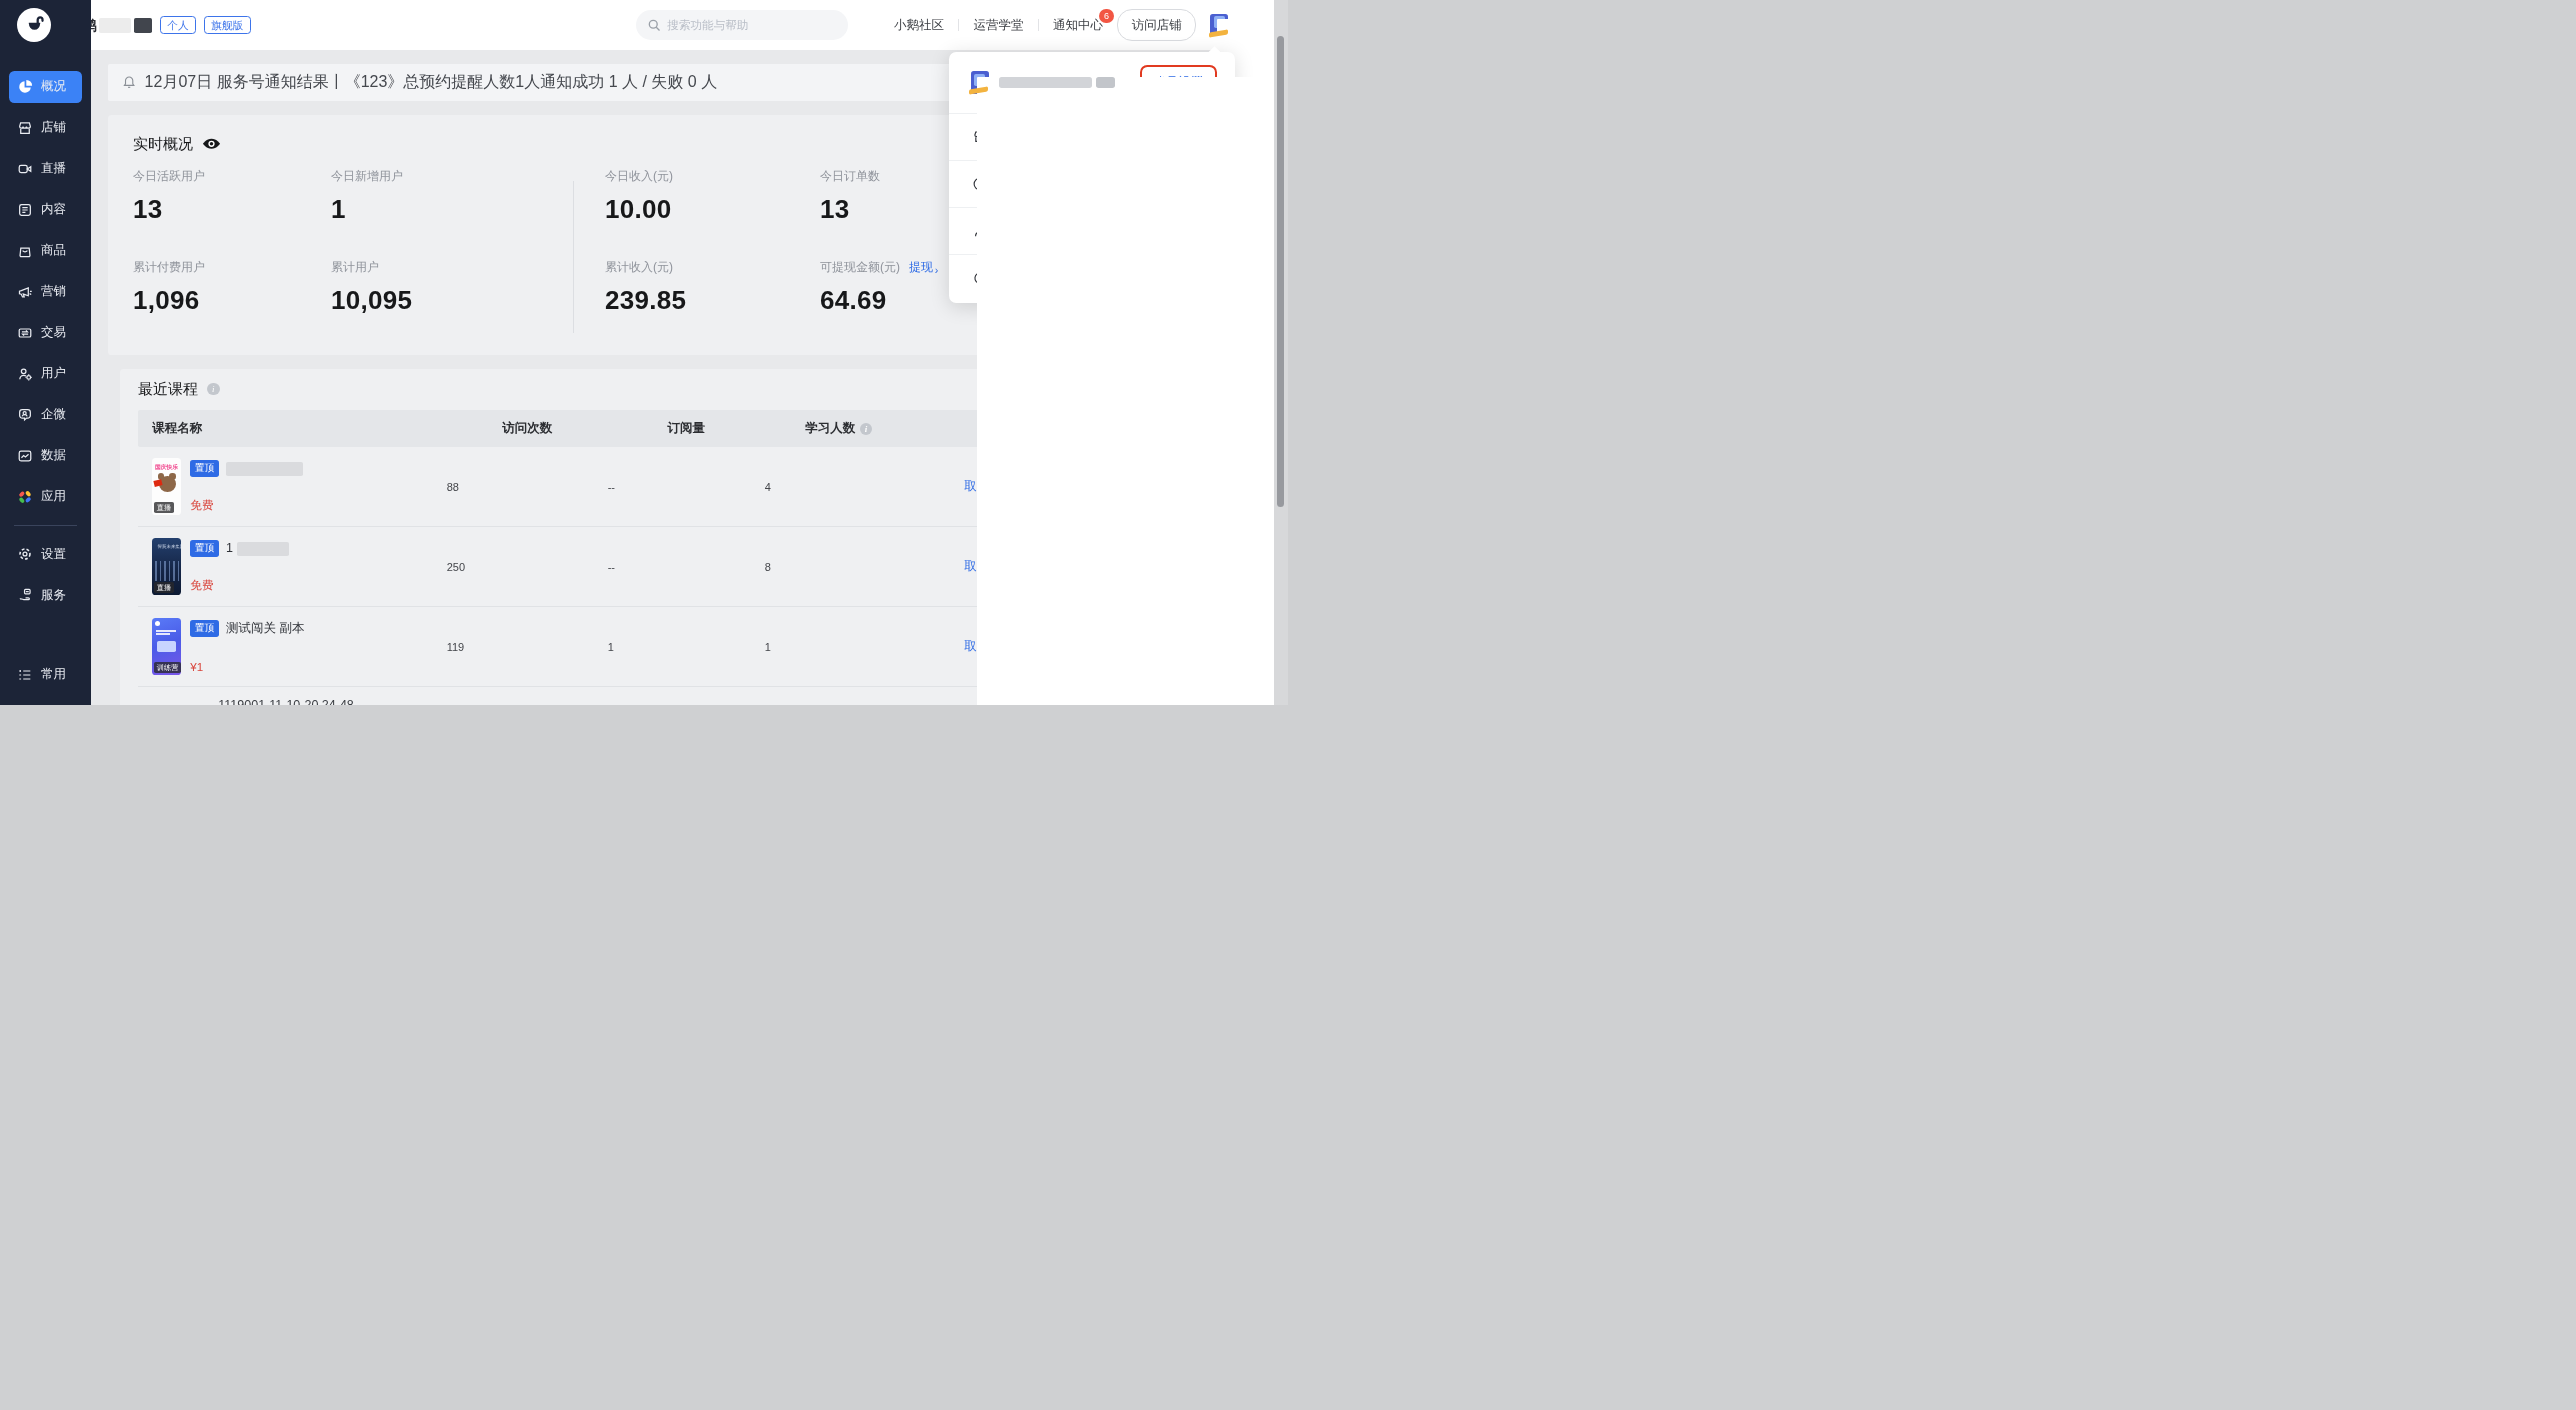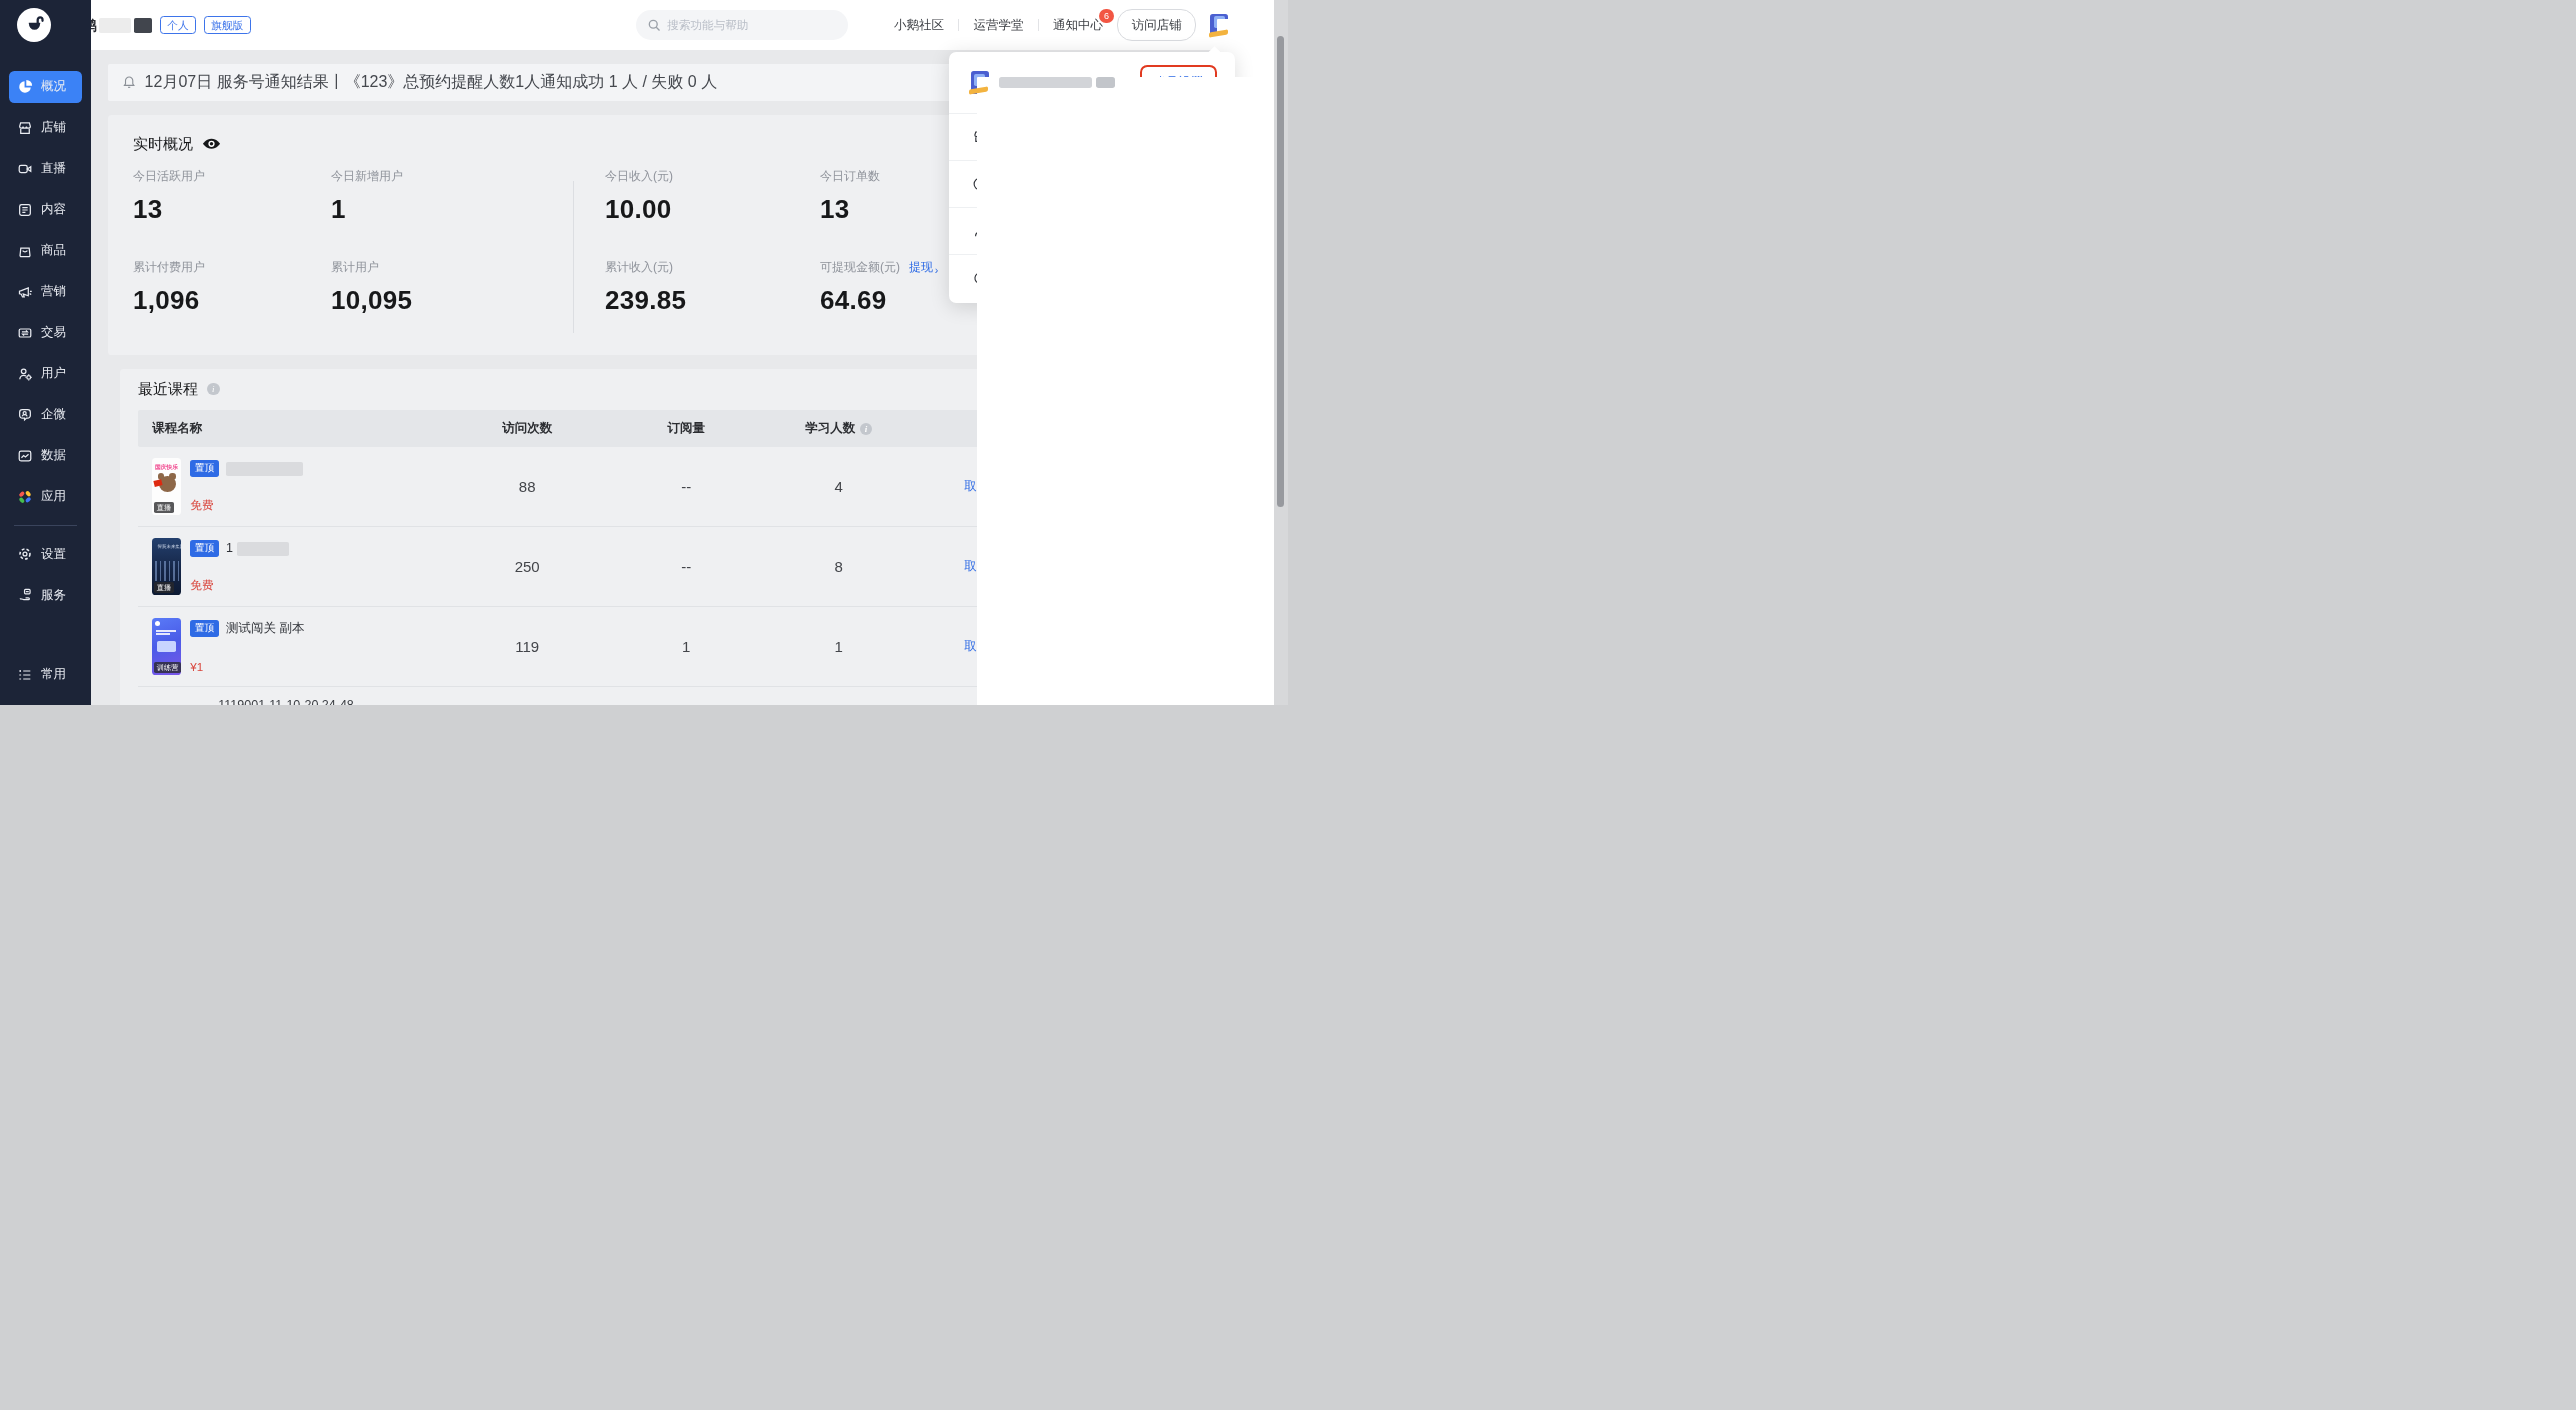--- a/index.html
+++ b/index.html
@@ -66,21 +66,21 @@
   .withdraw{color:#2e6be5;margin-left:9px;cursor:pointer;display:flex;align-items:flex-end;gap:1.8px}
   .withdraw .chev{font-size:10.7px}
 
   #card-courses{left:120px;top:369px;width:932px;height:394px;padding:10.7px 18px}
   .tbl-head{display:grid;grid-template-columns:1fr 161px 157px 148px 107px;height:37px;align-items:center;
             background:#e4e6e9;margin-top:11.6px;padding:0 14.3px;border-radius:1.8px;font-size:12.5px;font-weight:bold;color:#2b2d31}
   .tbl-head .c{text-align:center;display:flex;justify-content:center;align-items:center;gap:4.5px}
   .tbl-head .r{text-align:right;justify-content:flex-end;display:flex;padding-right:5.4px}
   .tbl-row{display:grid;grid-template-columns:1fr 161px 157px 148px 107px;align-items:center;
            padding:10.7px 14.3px;border-bottom:0.9px solid #e0e2e5;height:80px}
-  .tbl-row .num{text-align:center;font-size:15px;color:#43454a}
+  .tbl-row .num{text-align:left;font-size:11px;color:#43454a}
   .tbl-row .act{text-align:right;padding-right:5.4px}
   .link{color:#2e6be5;cursor:pointer;font-size:12.5px}
   .course-cell{display:flex;gap:9px}
   .thumb{width:29px;height:57px;border-radius:3.6px;position:relative;overflow:hidden;flex:none}
   .ttag{position:absolute;left:1.8px;bottom:1.8px;background:rgba(40,40,42,.78);color:#fff;font-size:7.2px;
         padding:0.9px 2.7px;border-radius:1.8px;white-space:nowrap}
   .course-info{display:flex;flex-direction:column;justify-content:space-between;height:57px;padding:1.8px 0}
   .title-line{display:flex;align-items:center;gap:7.2px}
   .pin-badge{background:#2e6be5;color:#fff;font-size:9.8px;padding:1.8px 4.5px;border-radius:2.7px;white-space:nowrap}
   .course-title{font-size:12.5px;color:#2f3238;white-space:nowrap}

